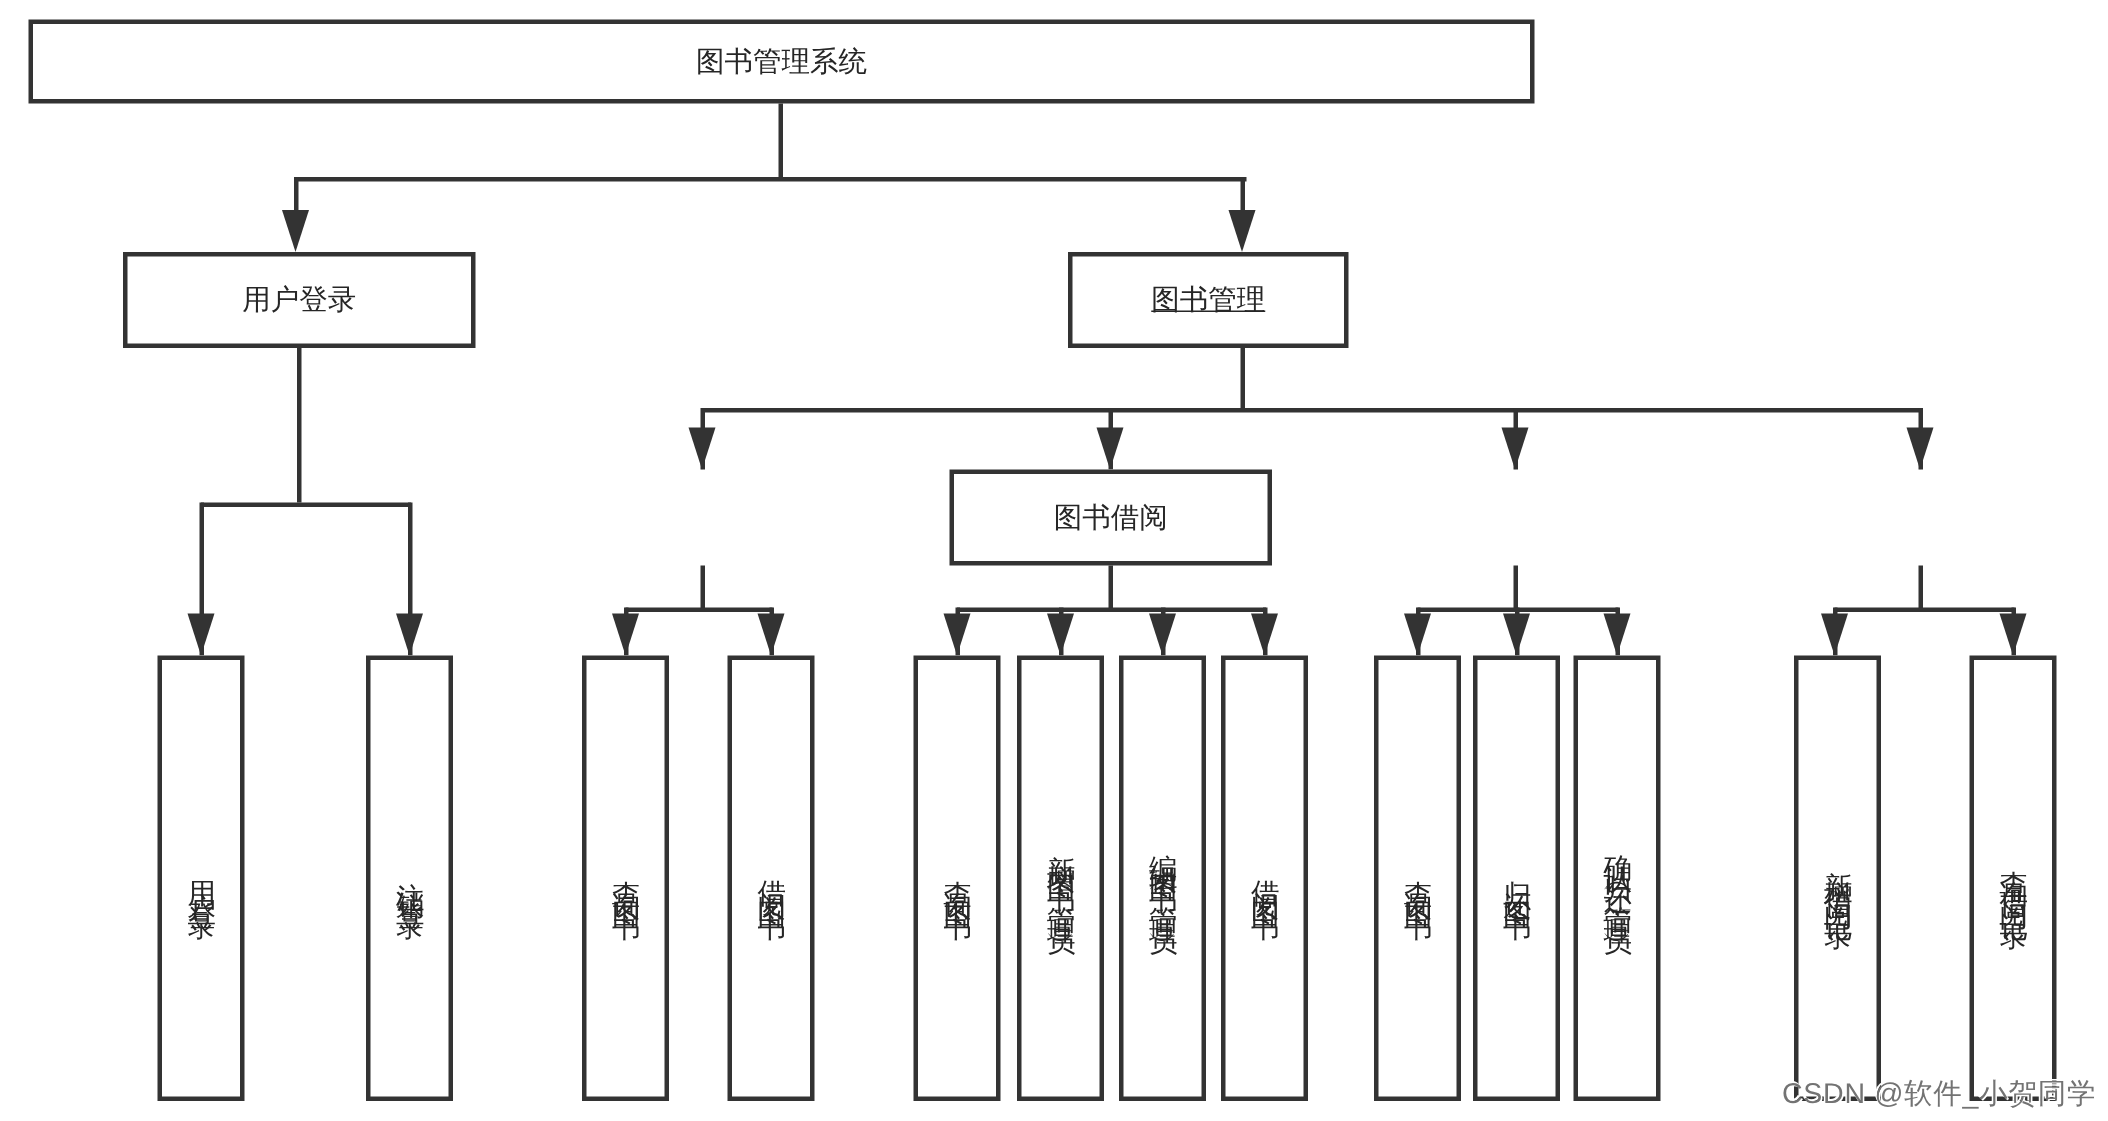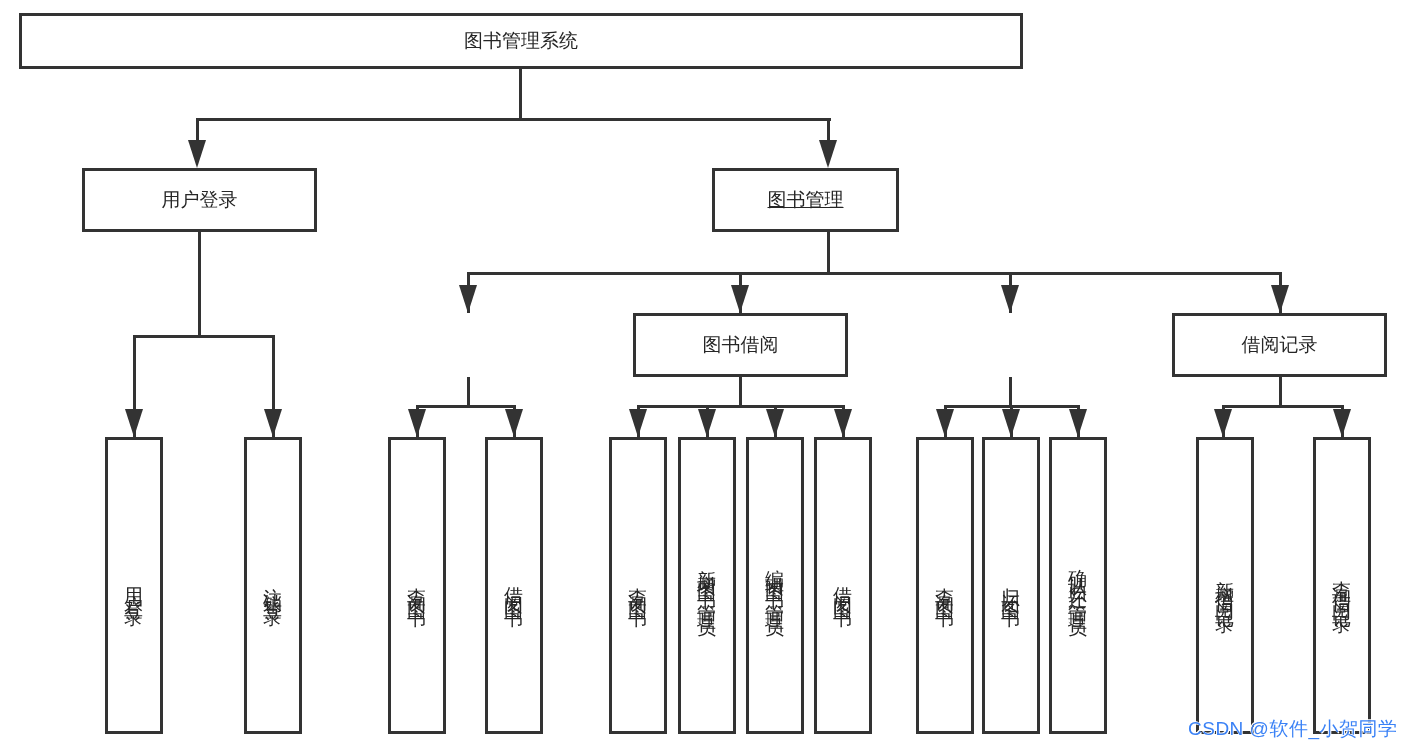--- a/index.html
+++ b/index.html
@@ -18,21 +18,21 @@
   }
   .vl{position:absolute;width:3px;background:#333333;}
   .hl{position:absolute;height:3px;background:#333333;}
   .arrow{
     position:absolute;width:0;height:0;
     border-left:9px solid transparent;border-right:9px solid transparent;
     border-top:28px solid #333333;
   }
   .watermark{
     position:absolute;left:1188px;top:716px;font-size:19px;letter-spacing:0.5px;
-    color:#3b82f6;text-shadow:1px 1px 0 #ffffff,-1px -1px 0 #ffffff;white-space:nowrap;text-align:center;
+    color:#737373;text-shadow:1px 1px 0 #ffffff,-1px -1px 0 #ffffff;white-space:nowrap;text-align:center;
   }
 </style>
 </head>
 <body>
 
 <div id="canvas">
 
   <div class="box" style="left:19px;top:13px;width:1004px;height:56px;">
     <span class="h-label">图书管理系统</span>
   </div>
@@ -64,23 +64,20 @@
   <div class="vl" style="left:739px;top:272px;height:41px;"></div>
   <div class="vl" style="left:1009px;top:272px;height:41px;"></div>
   <div class="vl" style="left:1279px;top:272px;height:41px;"></div>
   <div class="arrow" style="left:459px;top:285px;"></div>
   <div class="arrow" style="left:731px;top:285px;"></div>
   <div class="arrow" style="left:1001px;top:285px;"></div>
   <div class="arrow" style="left:1271px;top:285px;"></div>
 
   <div class="box" style="left:633px;top:313px;width:215px;height:64px;">
     <span class="h-label">图书借阅</span>
-  </div>
-  <div class="box" style="left:1172px;top:313px;width:215px;height:64px;">
-    <span class="h-label">借阅记录</span>
   </div>
 
   <div class="vl" style="left:467px;top:377px;height:30px;"></div>
   <div class="hl" style="left:417px;top:405px;width:98px;"></div>
   <div class="vl" style="left:416px;top:405px;height:32px;"></div>
   <div class="vl" style="left:513px;top:405px;height:32px;"></div>
   <div class="arrow" style="left:408px;top:409px;"></div>
   <div class="arrow" style="left:505px;top:409px;"></div>
 
   <div class="vl" style="left:739px;top:377px;height:30px;"></div>

